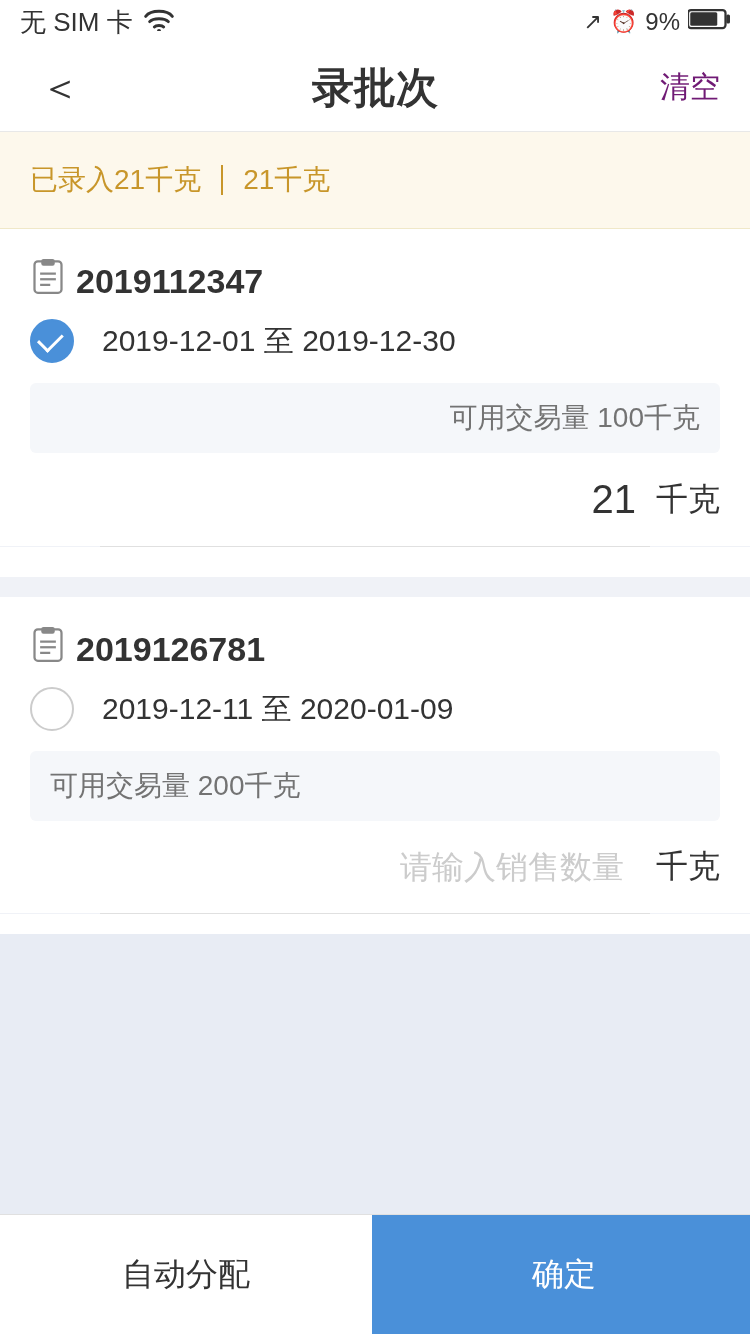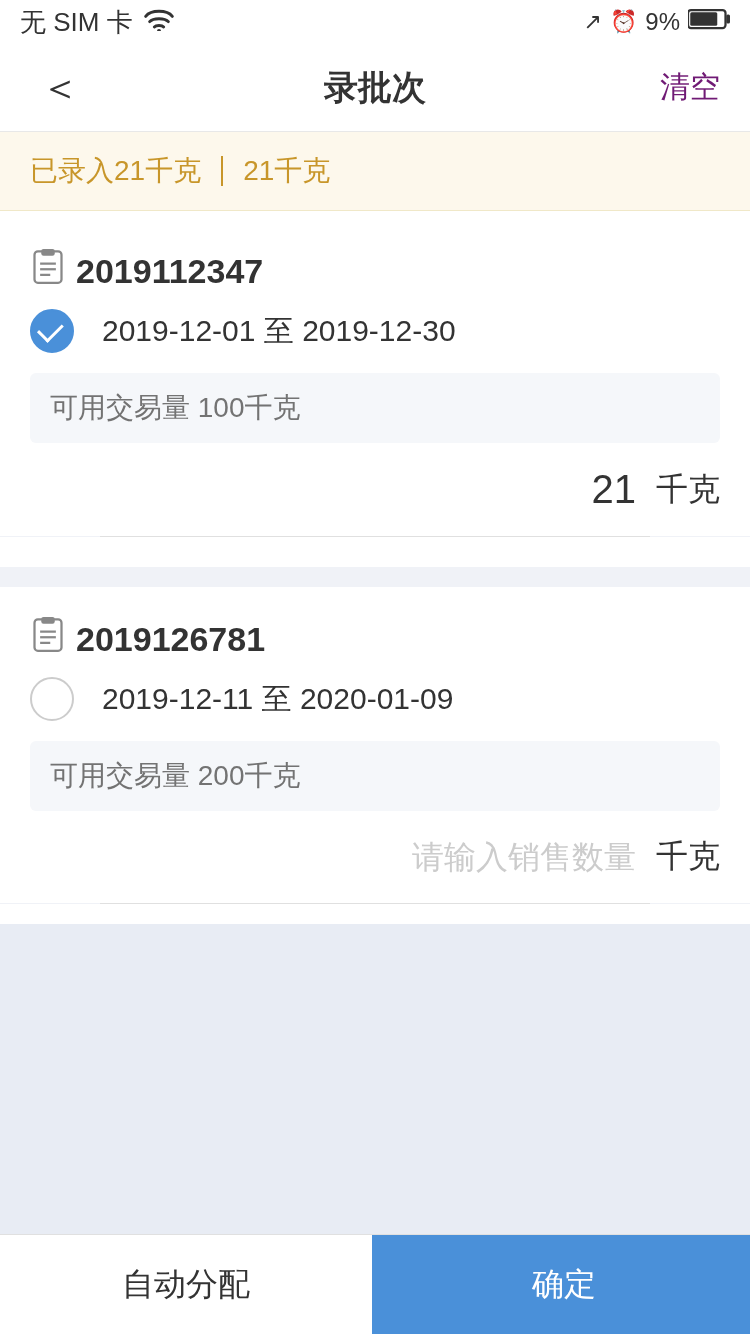--- a/index.html
+++ b/index.html
@@ -54,54 +54,55 @@
       padding: 0 30px;
       border-bottom: 1px solid #e8e8e8;
     }
     .nav-back {
       font-size: 40px;
       color: #333;
       cursor: pointer;
       padding: 10px;
     }
     .nav-title {
-      font-size: 34px;
+      font-size: 42px;
       font-weight: 600;
       color: #333;
     }
     .nav-clear {
       font-size: 30px;
       color: #701a75;
       cursor: pointer;
     }
 
     
     .info-banner {
       background: #fdf8ec;
-      padding: 20px 30px;
+      padding: 29px 30px;
       display: flex;
       align-items: center;
       gap: 20px;
       border-bottom: 1px solid #f0e8c8;
     }
     .info-item {
       font-size: 28px;
       color: #c8962a;
       font-weight: 500;
     }
     .info-divider {
       width: 2px;
       height: 30px;
       background: #c8962a;
     }
 
     
     .batch-item {
       background: #fff;
-      padding: 38px 30px 0 30px;
+      padding: 30px 30px 0 30px;
+      text-align: right;
     }
     .batch-header {
       display: flex;
       align-items: center;
       gap: 10px;
       margin-bottom: 16px;
     }
     .batch-icon {
       font-size: 32px;
       color: #666;
@@ -190,21 +191,21 @@
       padding: 30px 30px 0 30px;
     }
 
     
     .input-row {
       display: flex;
       align-items: center;
       justify-content: flex-end;
       padding: 24px 30px;
       background: #fff;
-      gap: 20px;
+      gap: 32px;
     }
     .qty-input {
       border: none;
       outline: none;
       font-size: 32px;
       color: #999;
       text-align: right;
       background: transparent;
       min-width: 200px;
     }
@@ -227,21 +228,21 @@
       flex: 1;
       min-height: 380px;
     }
 
     
     .bottom-bar {
       position: fixed;
       bottom: 0;
       left: 0;
       width: 750px;
-      height: 100px;
+      height: 120px;
       display: flex;
       background: #fff;
       border-top: 1px solid #e0e0e0;
     }
     .btn-auto {
       flex: 1;
       display: flex;
       align-items: center;
       justify-content: center;
       font-size: 32px;

